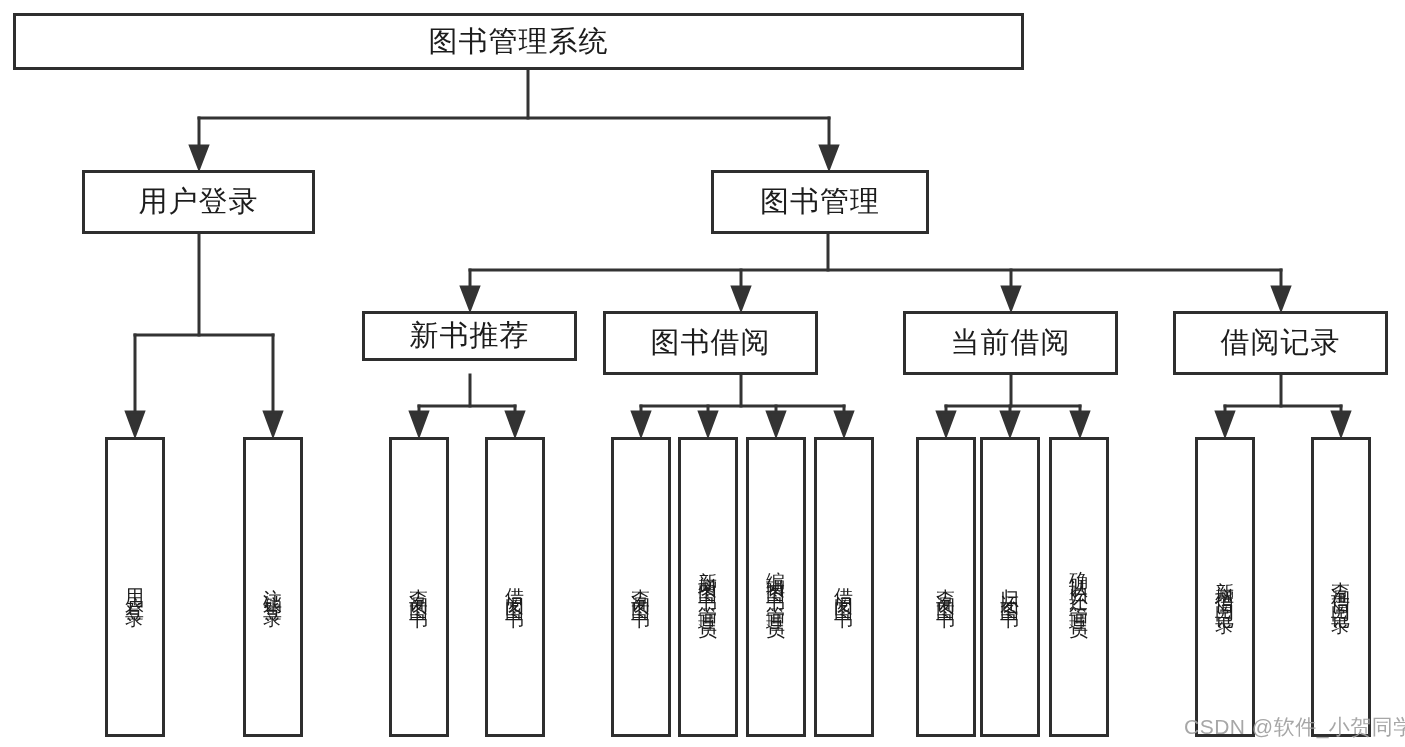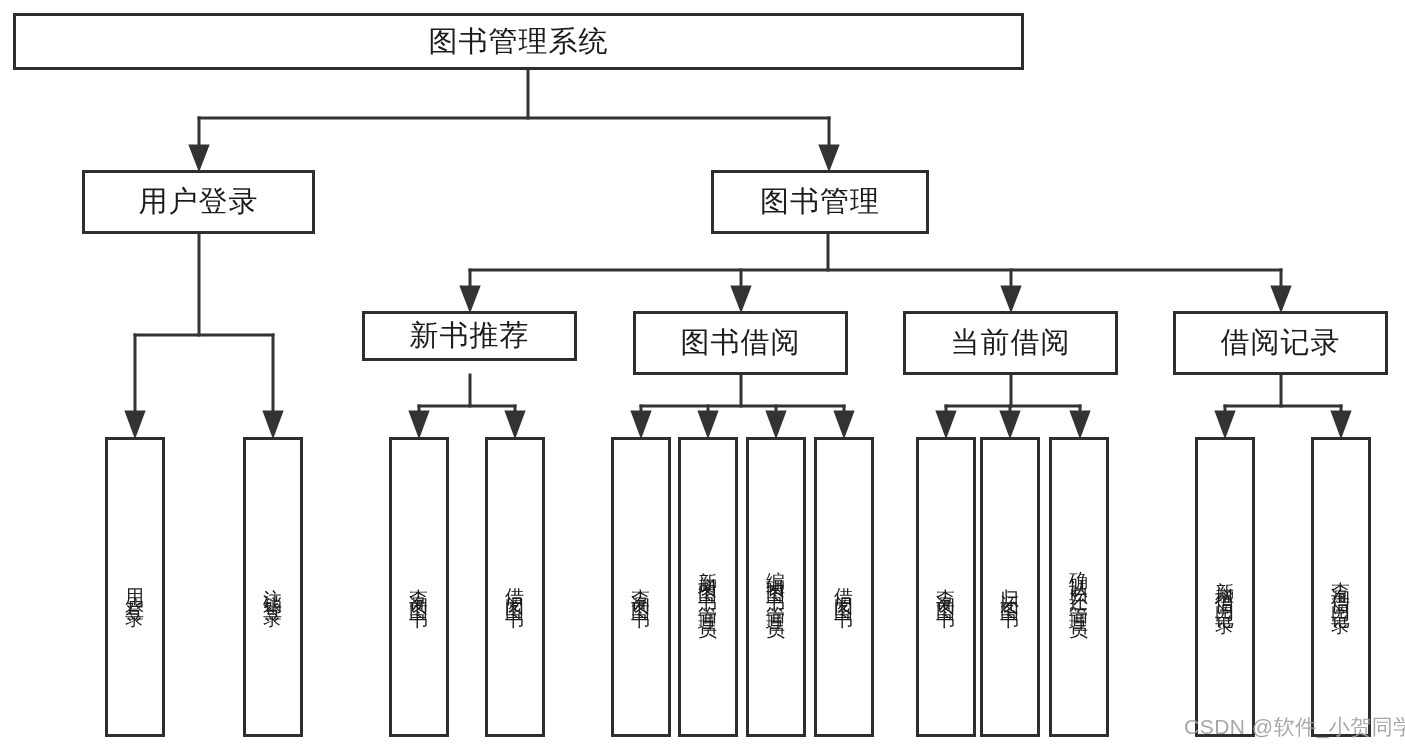--- a/index.html
+++ b/index.html
@@ -145,21 +145,21 @@
   <div class="box" style="left:82px; top:170px; width:233px; height:64px;">
     <span class="hlabel">用户登录</span>
   </div>
   <div class="box" style="left:711px; top:170px; width:218px; height:64px;">
     <span class="hlabel">图书管理</span>
   </div>
 
   <div class="box" style="left:362px; top:311px; width:215px; height:50px;">
     <span class="hlabel">新书推荐</span>
   </div>
-  <div class="box" style="left:633px; top:311px; width:215px; height:64px;text-align:center;">
+  <div class="box" style="left:603px; top:311px; width:215px; height:64px;text-align:center;">
     <span class="hlabel">图书借阅</span>
   </div>
   <div class="box" style="left:1173px; top:311px; width:215px; height:64px;">
     <span class="hlabel">借阅记录</span>
   </div>
   <div class="box" style="left:903px; top:311px; width:215px; height:64px;">
     <span class="hlabel">当前借阅</span>
   </div>
 
   <div class="box leaf" style="left:105px; top:437px; width:60px; height:300px;">

